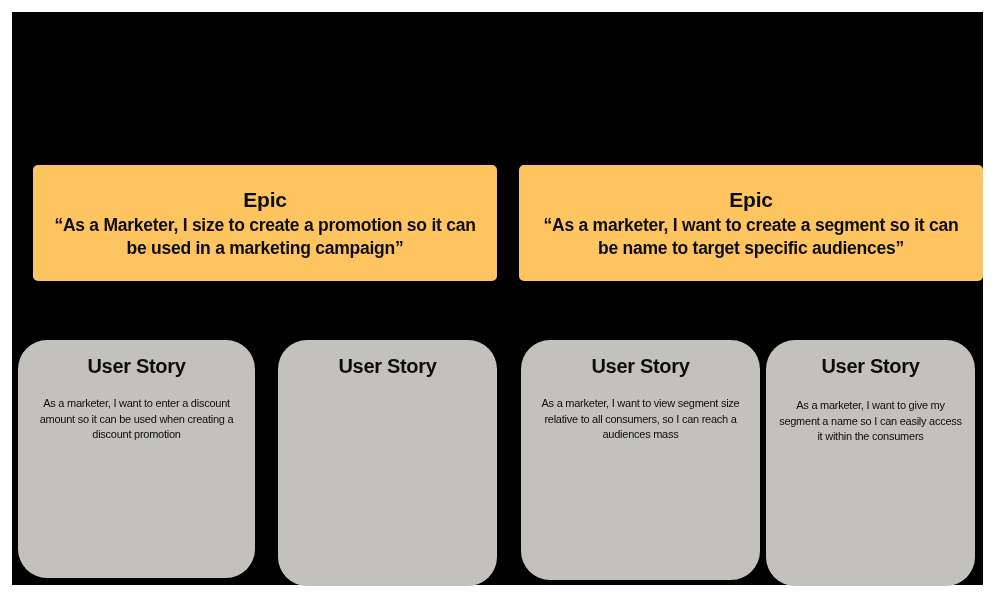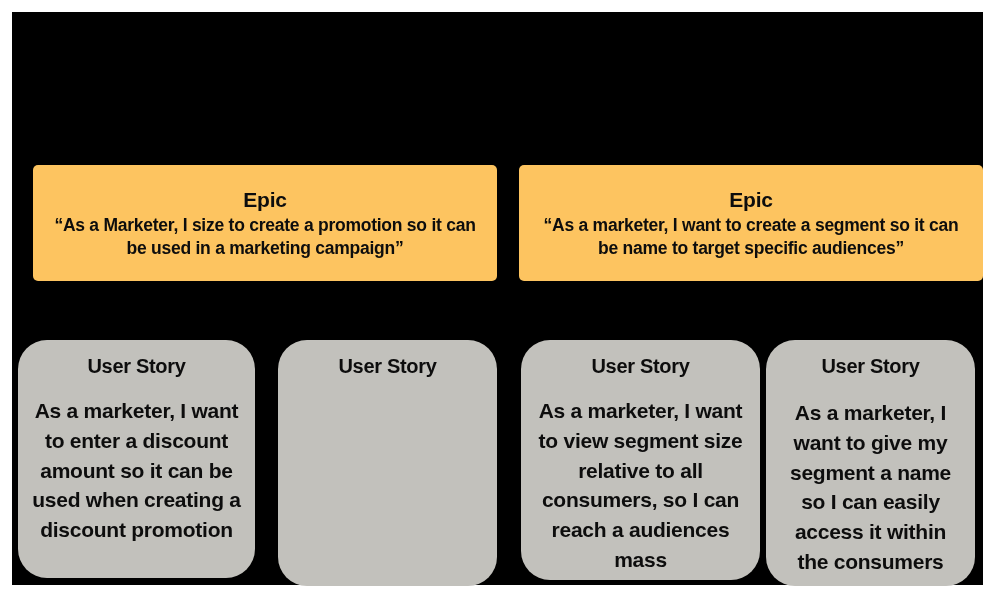--- a/index.html
+++ b/index.html
@@ -93,22 +93,22 @@
   .story-3 { left: 509px; top: 328px; width: 239px; height: 240px; }
   .story-4 { left: 754px; top: 328px; width: 209px; height: 246px; }
   .story-title {
     font-size: 20px;
     font-weight: bold;
     line-height: 1.25;
     letter-spacing: -0.3px;
     margin-bottom: 17px;
   }
   .story-body {
-    font-size: 21px;
-    font-weight: 700;
+    font-size: 11px;
+    font-weight: 400;
     line-height: 1.42;
     letter-spacing: -0.25px;
   }
   .story-2 .story-title,
   .story-4 .story-title { margin-bottom: 19px; }
 </style>
 </head>
 <body>
 
 <div id="canvas">

